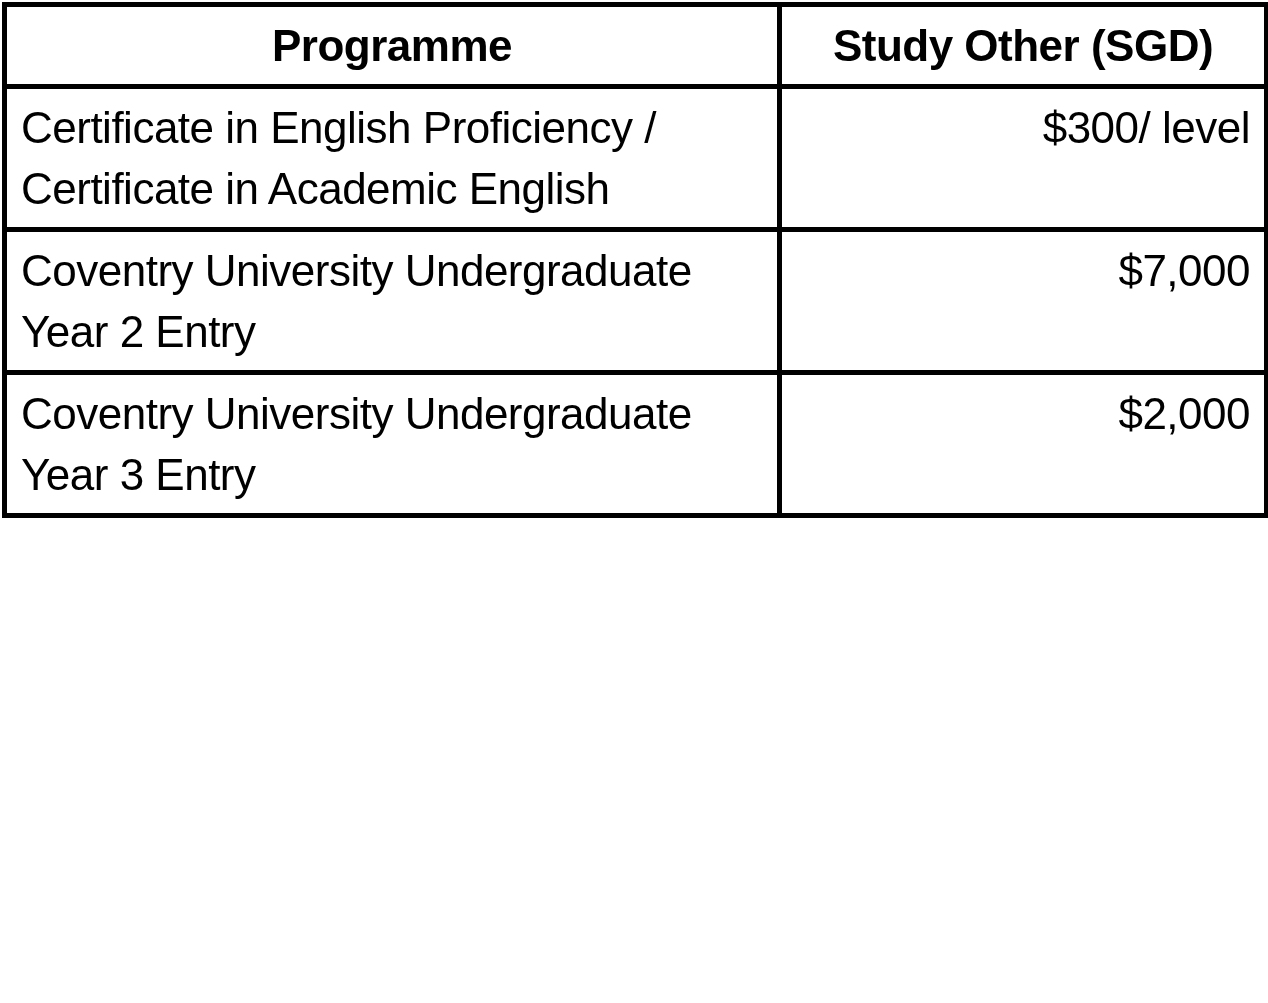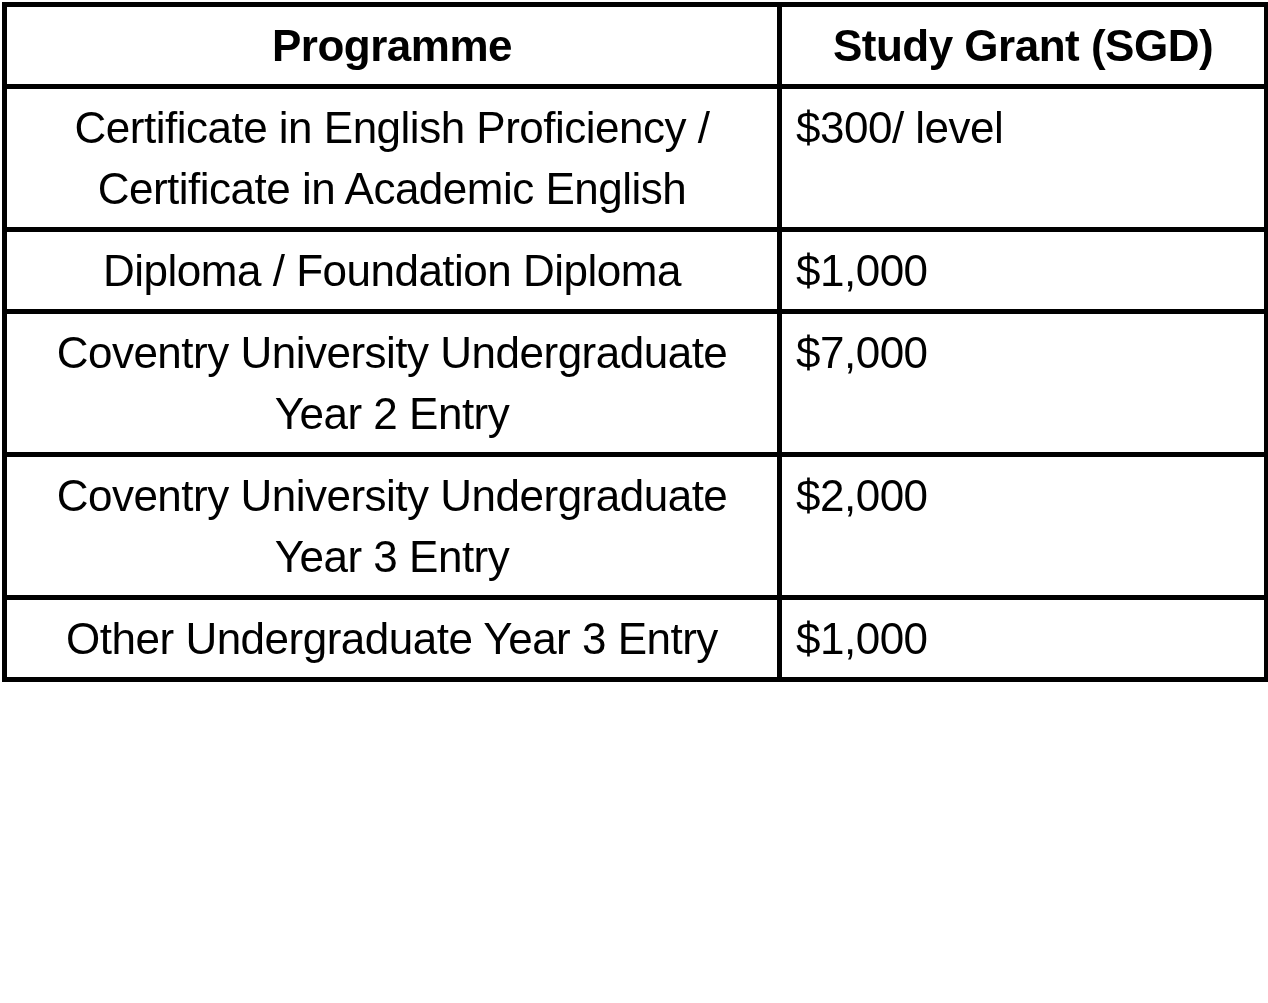--- a/index.html
+++ b/index.html
@@ -27,60 +27,52 @@
     line-height: 61px;
     letter-spacing: -0.5px;
     vertical-align: top;
     padding: 8px 14px;
     overflow: hidden;
   }
   .grant-table th {
     font-weight: bold;
   }
   .cell-programme {
-    text-align: center;
+    text-align: left;
     padding-left: 20px;
     white-space: pre-line;
   }
   .cell-grant {
-    text-align: left;
+    text-align: right;
   }
 </style>
 </head>
 <body>
 
 <table class="grant-table">
   <colgroup>
     <col class="col-programme">
     <col class="col-grant">
   </colgroup>
   <thead>
     <tr>
       <th>Programme</th>
-      <th>Study Grant (SGD)</th>
+      <th>Study Other (SGD)</th>
     </tr>
   </thead>
   <tbody>
     <tr>
       <td class="cell-programme">Certificate in English Proficiency /
 Certificate in Academic English</td>
       <td class="cell-grant">$300/ level</td>
-    </tr>
-    <tr>
-      <td class="cell-programme">Diploma / Foundation Diploma</td>
-      <td class="cell-grant">$1,000</td>
     </tr>
     <tr>
       <td class="cell-programme">Coventry University Undergraduate
 Year 2 Entry</td>
       <td class="cell-grant">$7,000</td>
     </tr>
     <tr>
       <td class="cell-programme">Coventry University Undergraduate
 Year 3 Entry</td>
       <td class="cell-grant">$2,000</td>
     </tr>
-    <tr>
-      <td class="cell-programme">Other Undergraduate Year 3 Entry</td>
-      <td class="cell-grant">$1,000</td>
-    </tr>
   </tbody>
 </table>
 
 </body></html>

